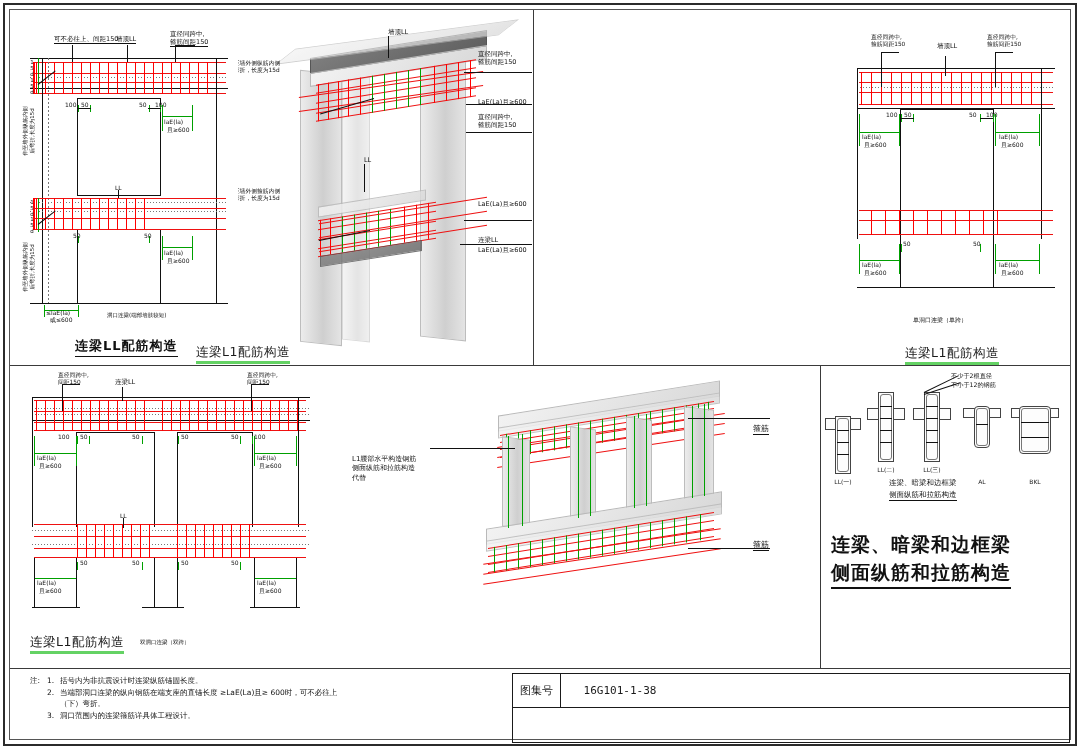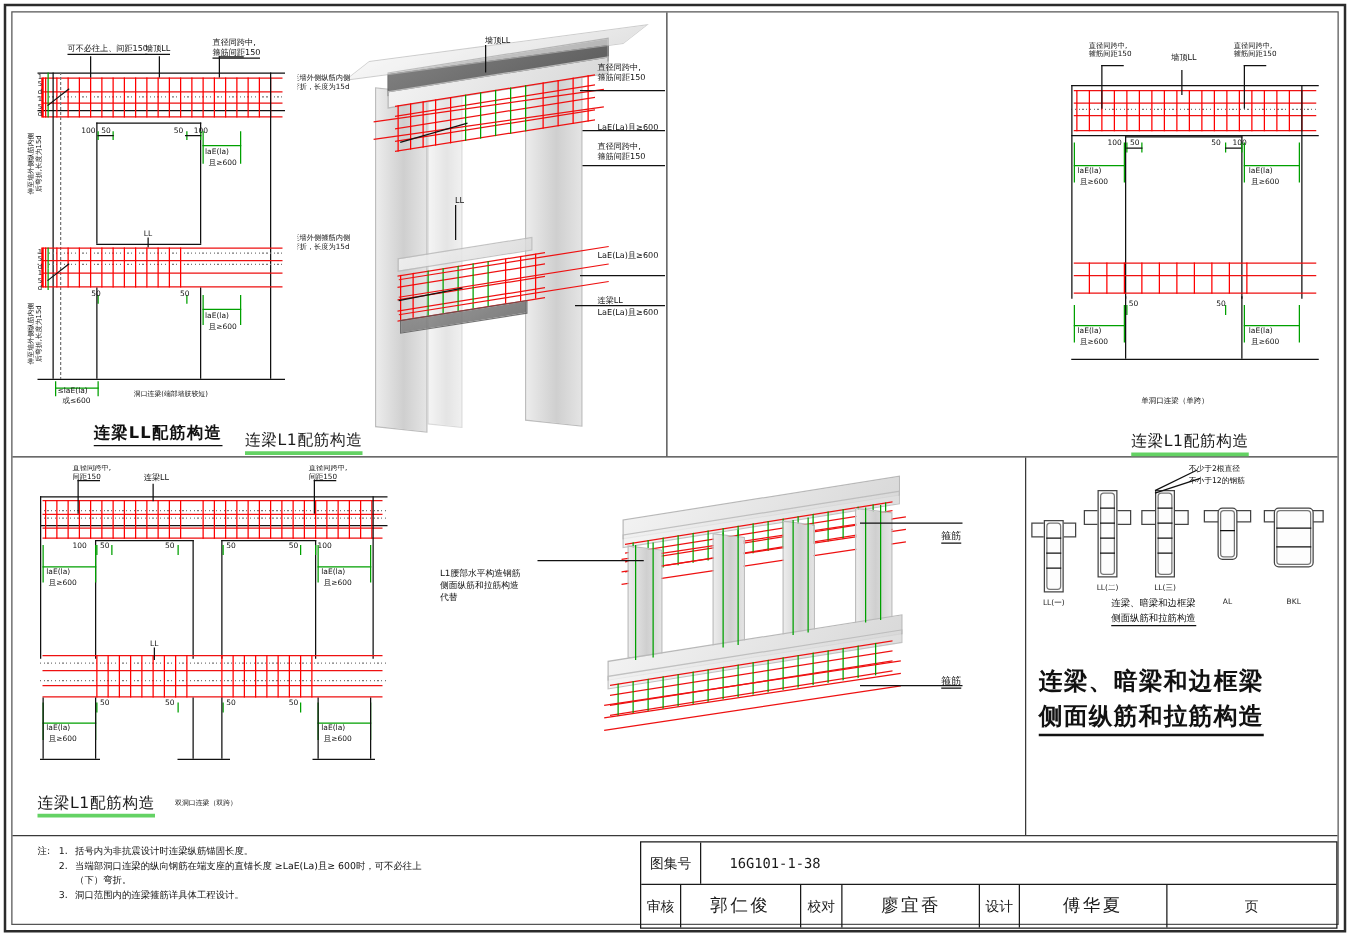--- a/index.html
+++ b/index.html
@@ -774,25 +774,16 @@
         </div>
       </div>
     </div>
   </div>
 
   <div class="tblock" style="left:512px;top:673px;width:558px;height:70px;">
     <div class="tb-row" style="height:34px;border-bottom:1.5px solid #1a1a1a;">
       <div class="tb-cell tb-small" style="width:48px;">图集号</div>
       <div class="tb-cell tb-code" style="width:118px;">16G101-1-38</div>
     </div>
-    <div class="tb-row" style="height:34px;">
-      <div class="tb-cell tb-small" style="width:32px;">审核</div>
-      <div class="tb-cell tb-name" style="width:96px;">郭仁俊</div>
-      <div class="tb-cell tb-small" style="width:34px;">校对</div>
-      <div class="tb-cell tb-name" style="width:110px;">廖宜香</div>
-      <div class="tb-cell tb-small" style="width:32px;">设计</div>
-      <div class="tb-cell tb-name" style="width:118px;">傅华夏</div>
-      <div class="tb-cell tb-small" style="width:136px;">页</div>
-    </div>
   </div>
 
 
 </div>
 
 </body></html>

